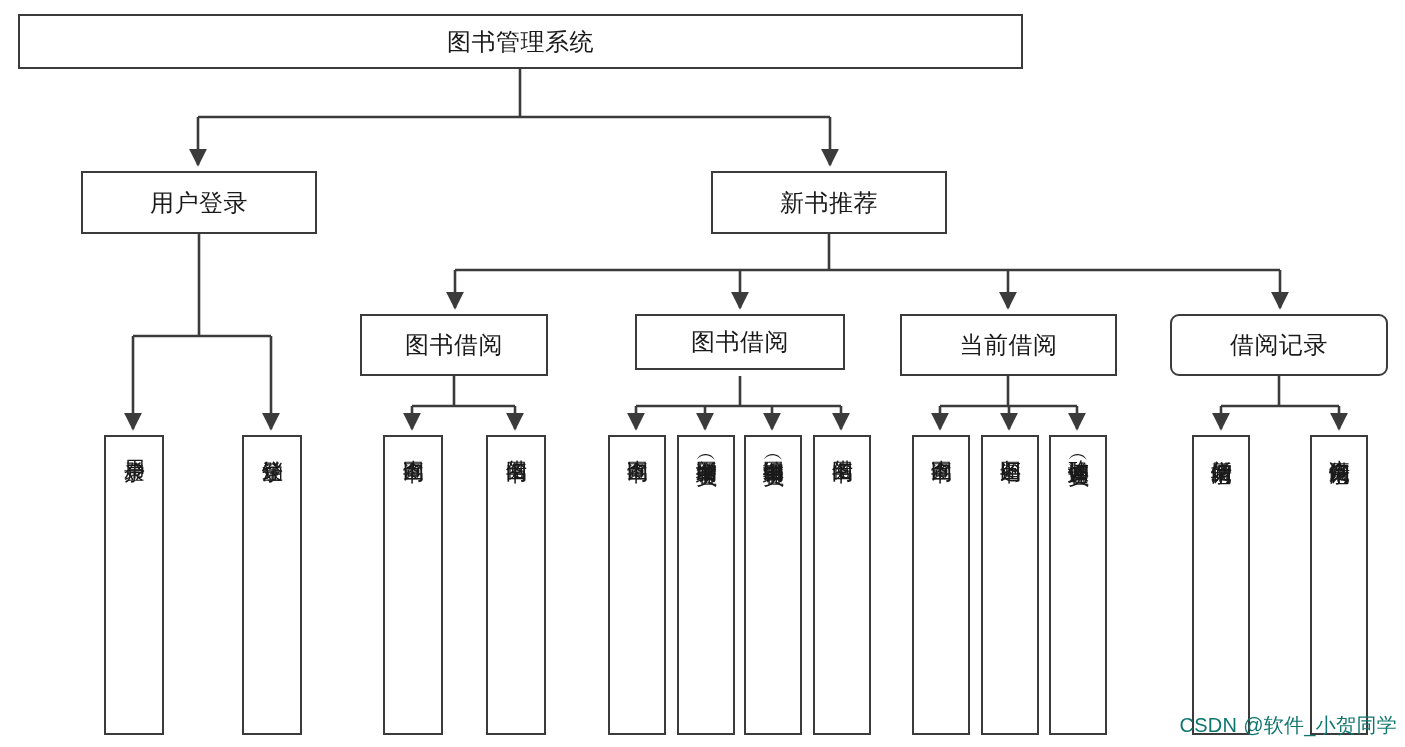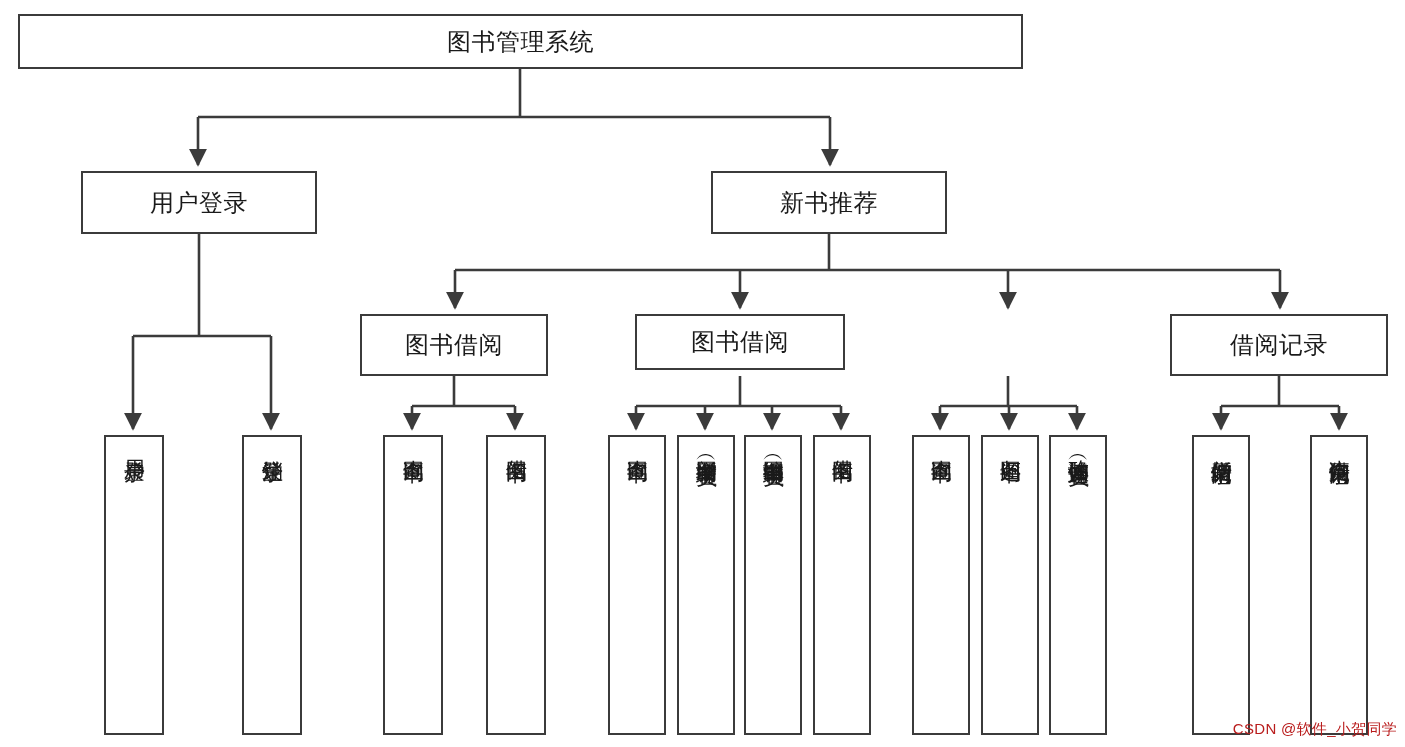--- a/index.html
+++ b/index.html
@@ -49,22 +49,22 @@
     text-orientation: upright;
     font-size: 21px;
     line-height: 1.18;
     letter-spacing: 1px;
     white-space: nowrap;
   }
   .watermark {
     position: absolute;
     right: 8px;
     bottom: 8px;
-    font-size: 15px;
-    color: #b91c1c;
+    font-size: 20px;
+    color: #0f766e;
     letter-spacing: 0.3px;
     white-space: nowrap;
   }
 </style>
 </head>
 <body>
 
 <div id="canvas">
 
   <svg class="wires" viewBox="0 0 1405 747" xmlns="http://www.w3.org/2000/svg">
@@ -127,21 +127,24 @@
   <div class="node horiz" style="left:711px; top:171px; width:236px; height:63px;">
     <span>新书推荐</span>
   </div>
 
   <div class="node horiz" style="left:360px; top:314px; width:188px; height:62px;">
     <span>图书借阅</span>
   </div>
   <div class="node horiz" style="left:635px; top:314px; width:210px; height:56px;">
     <span>图书借阅</span>
   </div>
-  <div class="node horiz" style="left:1170px; top:314px; width:218px; height:62px;">
+  <div class="node horiz" style="left:900px; top:314px; width:217px; height:62px;">
+    <span>当前借阅</span>
+  </div>
+  <div class="node horiz" style="left:1170px; top:314px; width:218px; height:62px;border-radius:9px;">
     <span>借阅记录</span>
   </div>
 
   <div class="node vert" style="left:104px; top:435px; width:60px; height:300px;">
     <span class="vlabel">用户登录</span>
   </div>
   <div class="node vert" style="left:242px; top:435px; width:60px; height:300px;">
     <span class="vlabel">注销登录</span>
   </div>
 

